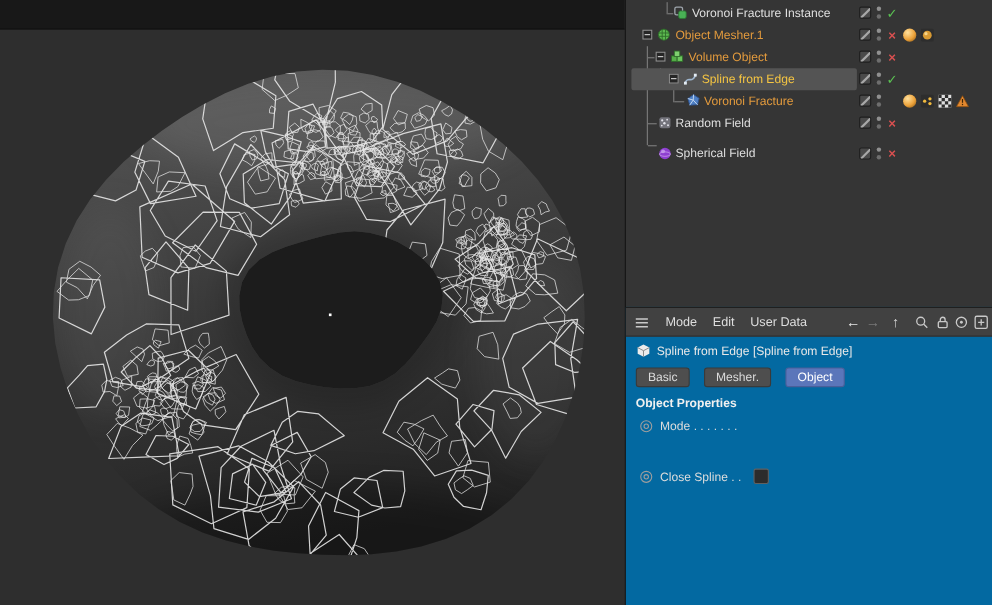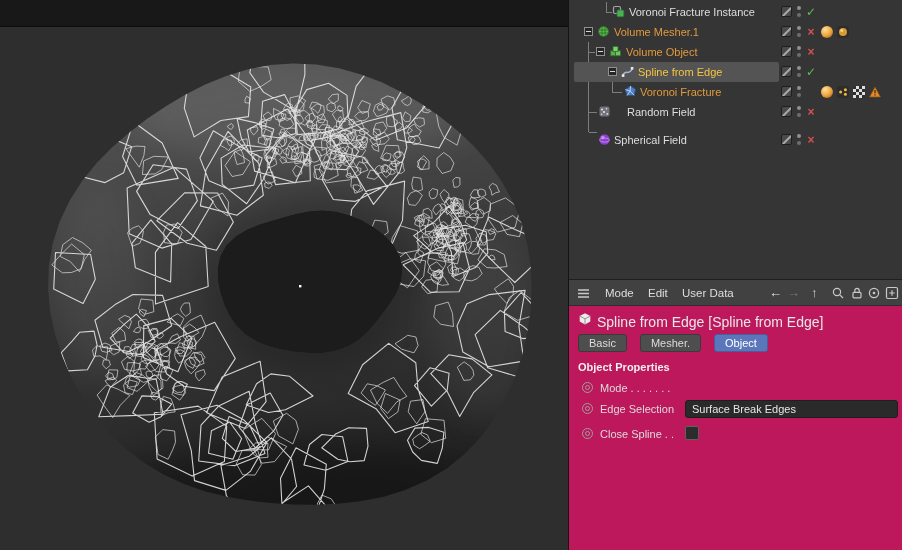--- a/index.html
+++ b/index.html
@@ -28,27 +28,27 @@
   .tg-dots{position:absolute;left:228px;top:4px;width:4px;height:12px}
   .tg-dots i{position:absolute;left:0;top:0;width:4px;height:4px;border-radius:50%;background:#909090}
   .tg-dots i+i{top:7px;background:#6e6e6e}
   .tg-mark{position:absolute;left:234px;top:2px;width:16px;text-align:center;font-size:12px;font-weight:bold;line-height:16px}
   .on{color:#5ac152}.off{color:#d85050}
   .mat{position:absolute;top:4px;width:12px;height:12px}
   .m1{left:252px}.m2{left:268px}.m3{left:284px}.m4{left:300px}
   .mat-sphere{border-radius:50%;background:radial-gradient(circle at 35% 30%,#ffe09c,#eca23a 55%,#7d4d0e)}
 
   
-  .am{position:absolute;left:0;top:279px;width:334px;height:271px;background:#be185d;border-top:1px solid #1f1f1f;font-size:11px;color:#dcdcdc}
+  .am{position:absolute;left:0;top:279px;width:334px;height:271px;background:#0369a1;border-top:1px solid #1f1f1f;font-size:11px;color:#dcdcdc}
   .am-bar{position:absolute;left:0;top:0;width:334px;height:26px;background:#414141;border-bottom:1px solid #2e2e2e}
   .mi{position:absolute;top:7px;font-size:11.5px;color:#dedede;white-space:nowrap;cursor:default}
   .nava{position:absolute;top:5px;font-size:13px;color:#d6d6d6}
   .navs{position:absolute;top:6px;width:14px;height:14px}
   .am-cube{position:absolute;left:9px;top:32px;width:14px;height:14px}
-  .am-title{position:absolute;left:28px;top:34px;font-size:14px;color:#e8e8e8;white-space:nowrap}
+  .am-title{position:absolute;left:28px;top:34px;font-size:11px;color:#e8e8e8;white-space:nowrap}
   .tabs{position:absolute;left:9px;top:54px;display:flex;gap:13px}
   .tab{height:18px;line-height:16px;padding:0 10px;background:#4e4e4e;border:1px solid #3a3a3a;border-radius:3px;color:#dcdcdc}
   .tab.active{background:#5b76ba;border-color:#4a5f9a;color:#fff}
   .sec{position:absolute;left:9px;top:81px;font-weight:bold;color:#f0f0f0}
   .frow{position:absolute;left:0;width:334px;height:18px}
   .kf{position:absolute;left:13px;top:3px;width:11px;height:11px;border:1px solid #9e9e9e;border-radius:50%}
   .kf i{position:absolute;left:2px;top:2px;width:5px;height:5px;border:1px solid #9e9e9e;border-radius:50%;display:block}
   .flabel{position:absolute;left:31px;top:3px;width:85px;white-space:nowrap;overflow:hidden}
   .fctrl{position:absolute;left:116px;top:0;width:213px;height:18px}
   .dd{position:relative;width:213px;height:18px;background:#2e2e2e;border:1px solid #202020;border-radius:3px;line-height:16px;padding:0 7px;color:#e6e6e6;cursor:default}
@@ -128,21 +128,21 @@
       <div class="om-row" style="top:22px">
         <span class="expand" style="left:15px">
             <i></i>
           </span>
         <span class="oicon" style="left:28px">
           <svg viewBox="0 0 13 13" width="13" height="13">
               <circle cx="6.5" cy="6.5" r="5" fill="#5cb84f" stroke="#2f6b2a" stroke-width="0.8"></circle>
               <path d="M2 5h9M2 8h9M5 1.8v9.4M8 1.8v9.4" stroke="#2f6b2a" stroke-width="0.8" fill="none"></path>
             </svg>
         </span>
-        <span class="olabel c-or" style="left:45px">Volume Mesher.1</span>
+        <span class="olabel c-or" style="left:45px">Object Mesher.1</span>
         <span class="tg-sq">
             <i></i>
           </span>
         <span class="tg-dots">
             <i></i>
             <i></i>
           </span>
         <span class="tg-mark off">×</span>
         <span class="mat m1 mat-sphere"></span>
         <span class="mat m2">
@@ -245,21 +245,21 @@
         <span class="oicon" style="left:29px">
           <svg viewBox="0 0 13 13" width="13" height="13">
               <rect x="1.5" y="1.5" width="10" height="10" rx="2" fill="#73737b"></rect>
               <circle cx="4" cy="4.5" r="1" fill="#e3e3ea"></circle>
               <circle cx="8.5" cy="3.8" r="0.8" fill="#e3e3ea"></circle>
               <circle cx="6" cy="7" r="1.1" fill="#e3e3ea"></circle>
               <circle cx="9.3" cy="8.8" r="0.9" fill="#e3e3ea"></circle>
               <circle cx="3.6" cy="9.2" r="0.8" fill="#e3e3ea"></circle>
             </svg>
         </span>
-        <span class="olabel" style="left:58px">Random Field</span>
+        <span class="olabel" style="left:45px">Random Field</span>
         <span class="tg-sq">
             <i></i>
           </span>
         <span class="tg-dots">
             <i></i>
             <i></i>
           </span>
         <span class="tg-mark off">×</span>
       </div>
 
@@ -340,29 +340,20 @@
 
       <span class="sec">Object Properties</span>
 
       <div class="frow" style="top:99px">
         <span class="kf">
             <i></i>
           </span>
         <span class="flabel">Mode . . . . . . .</span>
       </div>
 
-      <div class="frow" style="top:120px">
-        <span class="kf">
-            <i></i>
-          </span>
-        <span class="flabel">Edge Selection</span>
-        <span class="fctrl">
-          <input class="tf" type="text" value="Surface Break Edges" style="">
-        </span>
-      </div>
 
       <div class="frow" style="top:145px">
         <span class="kf">
             <i></i>
           </span>
         <span class="flabel">Close Spline . .</span>
         <input class="cb" type="checkbox" style="">
       </div>
 
     </div>

